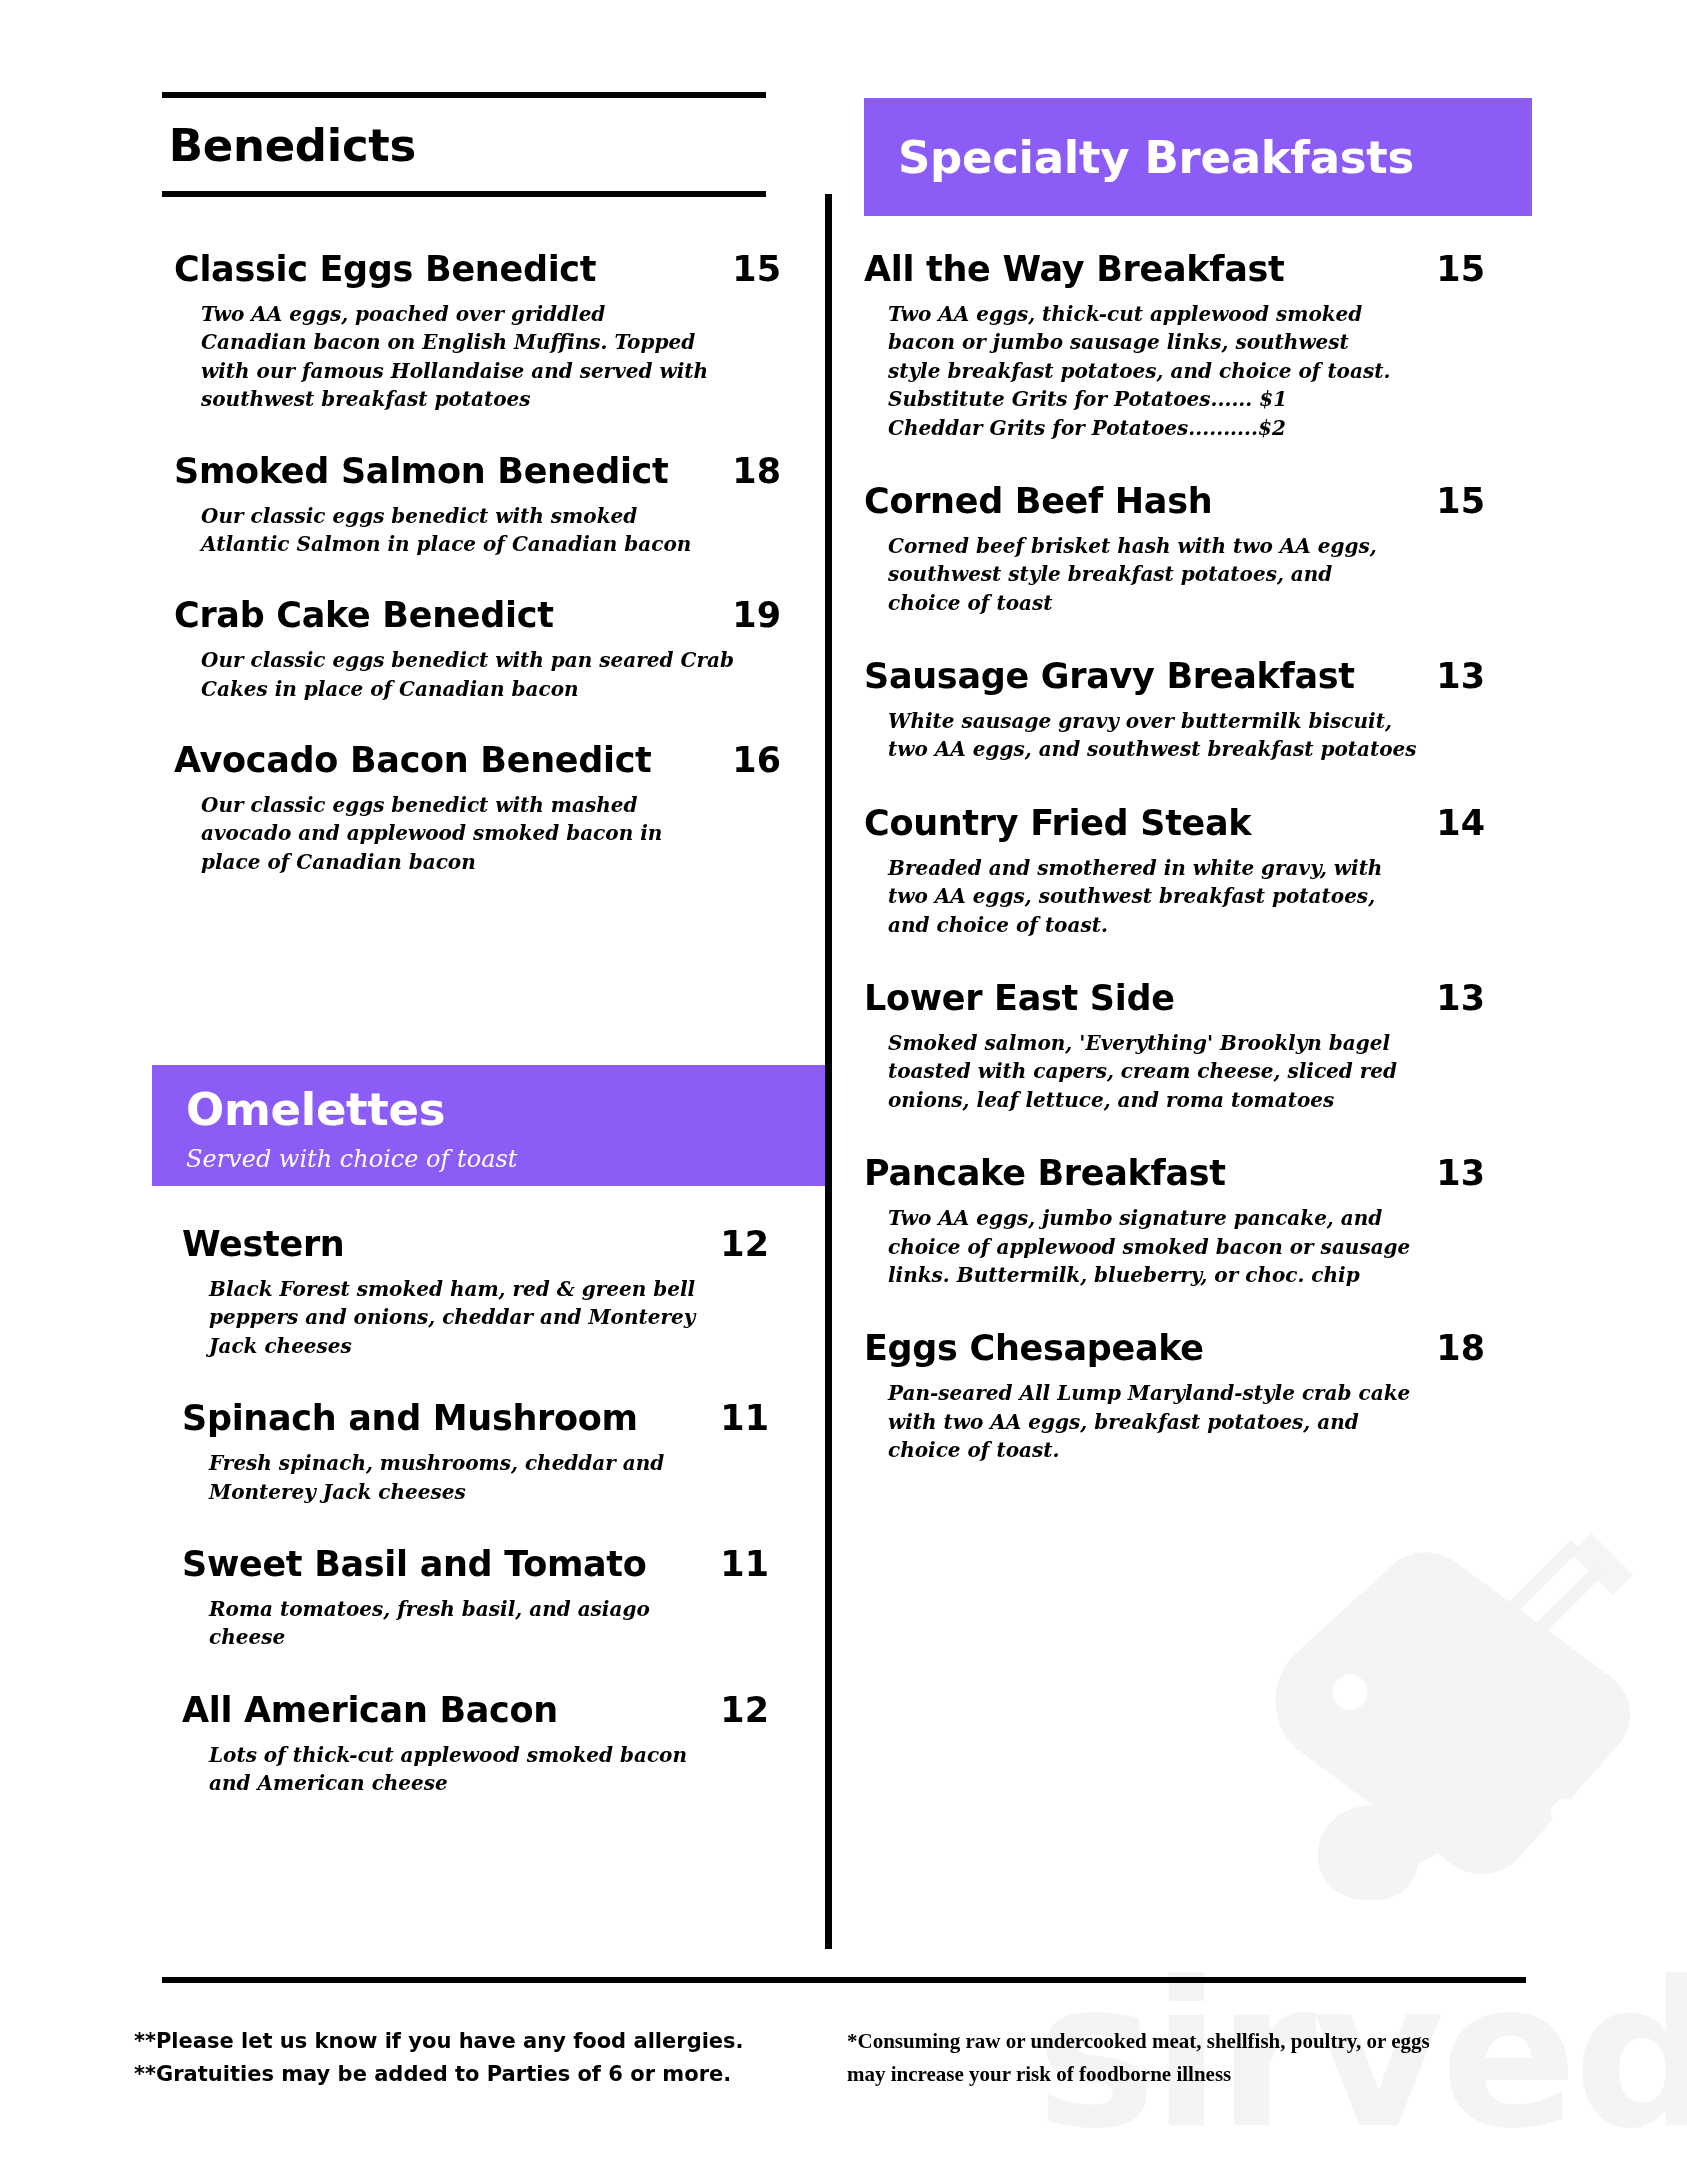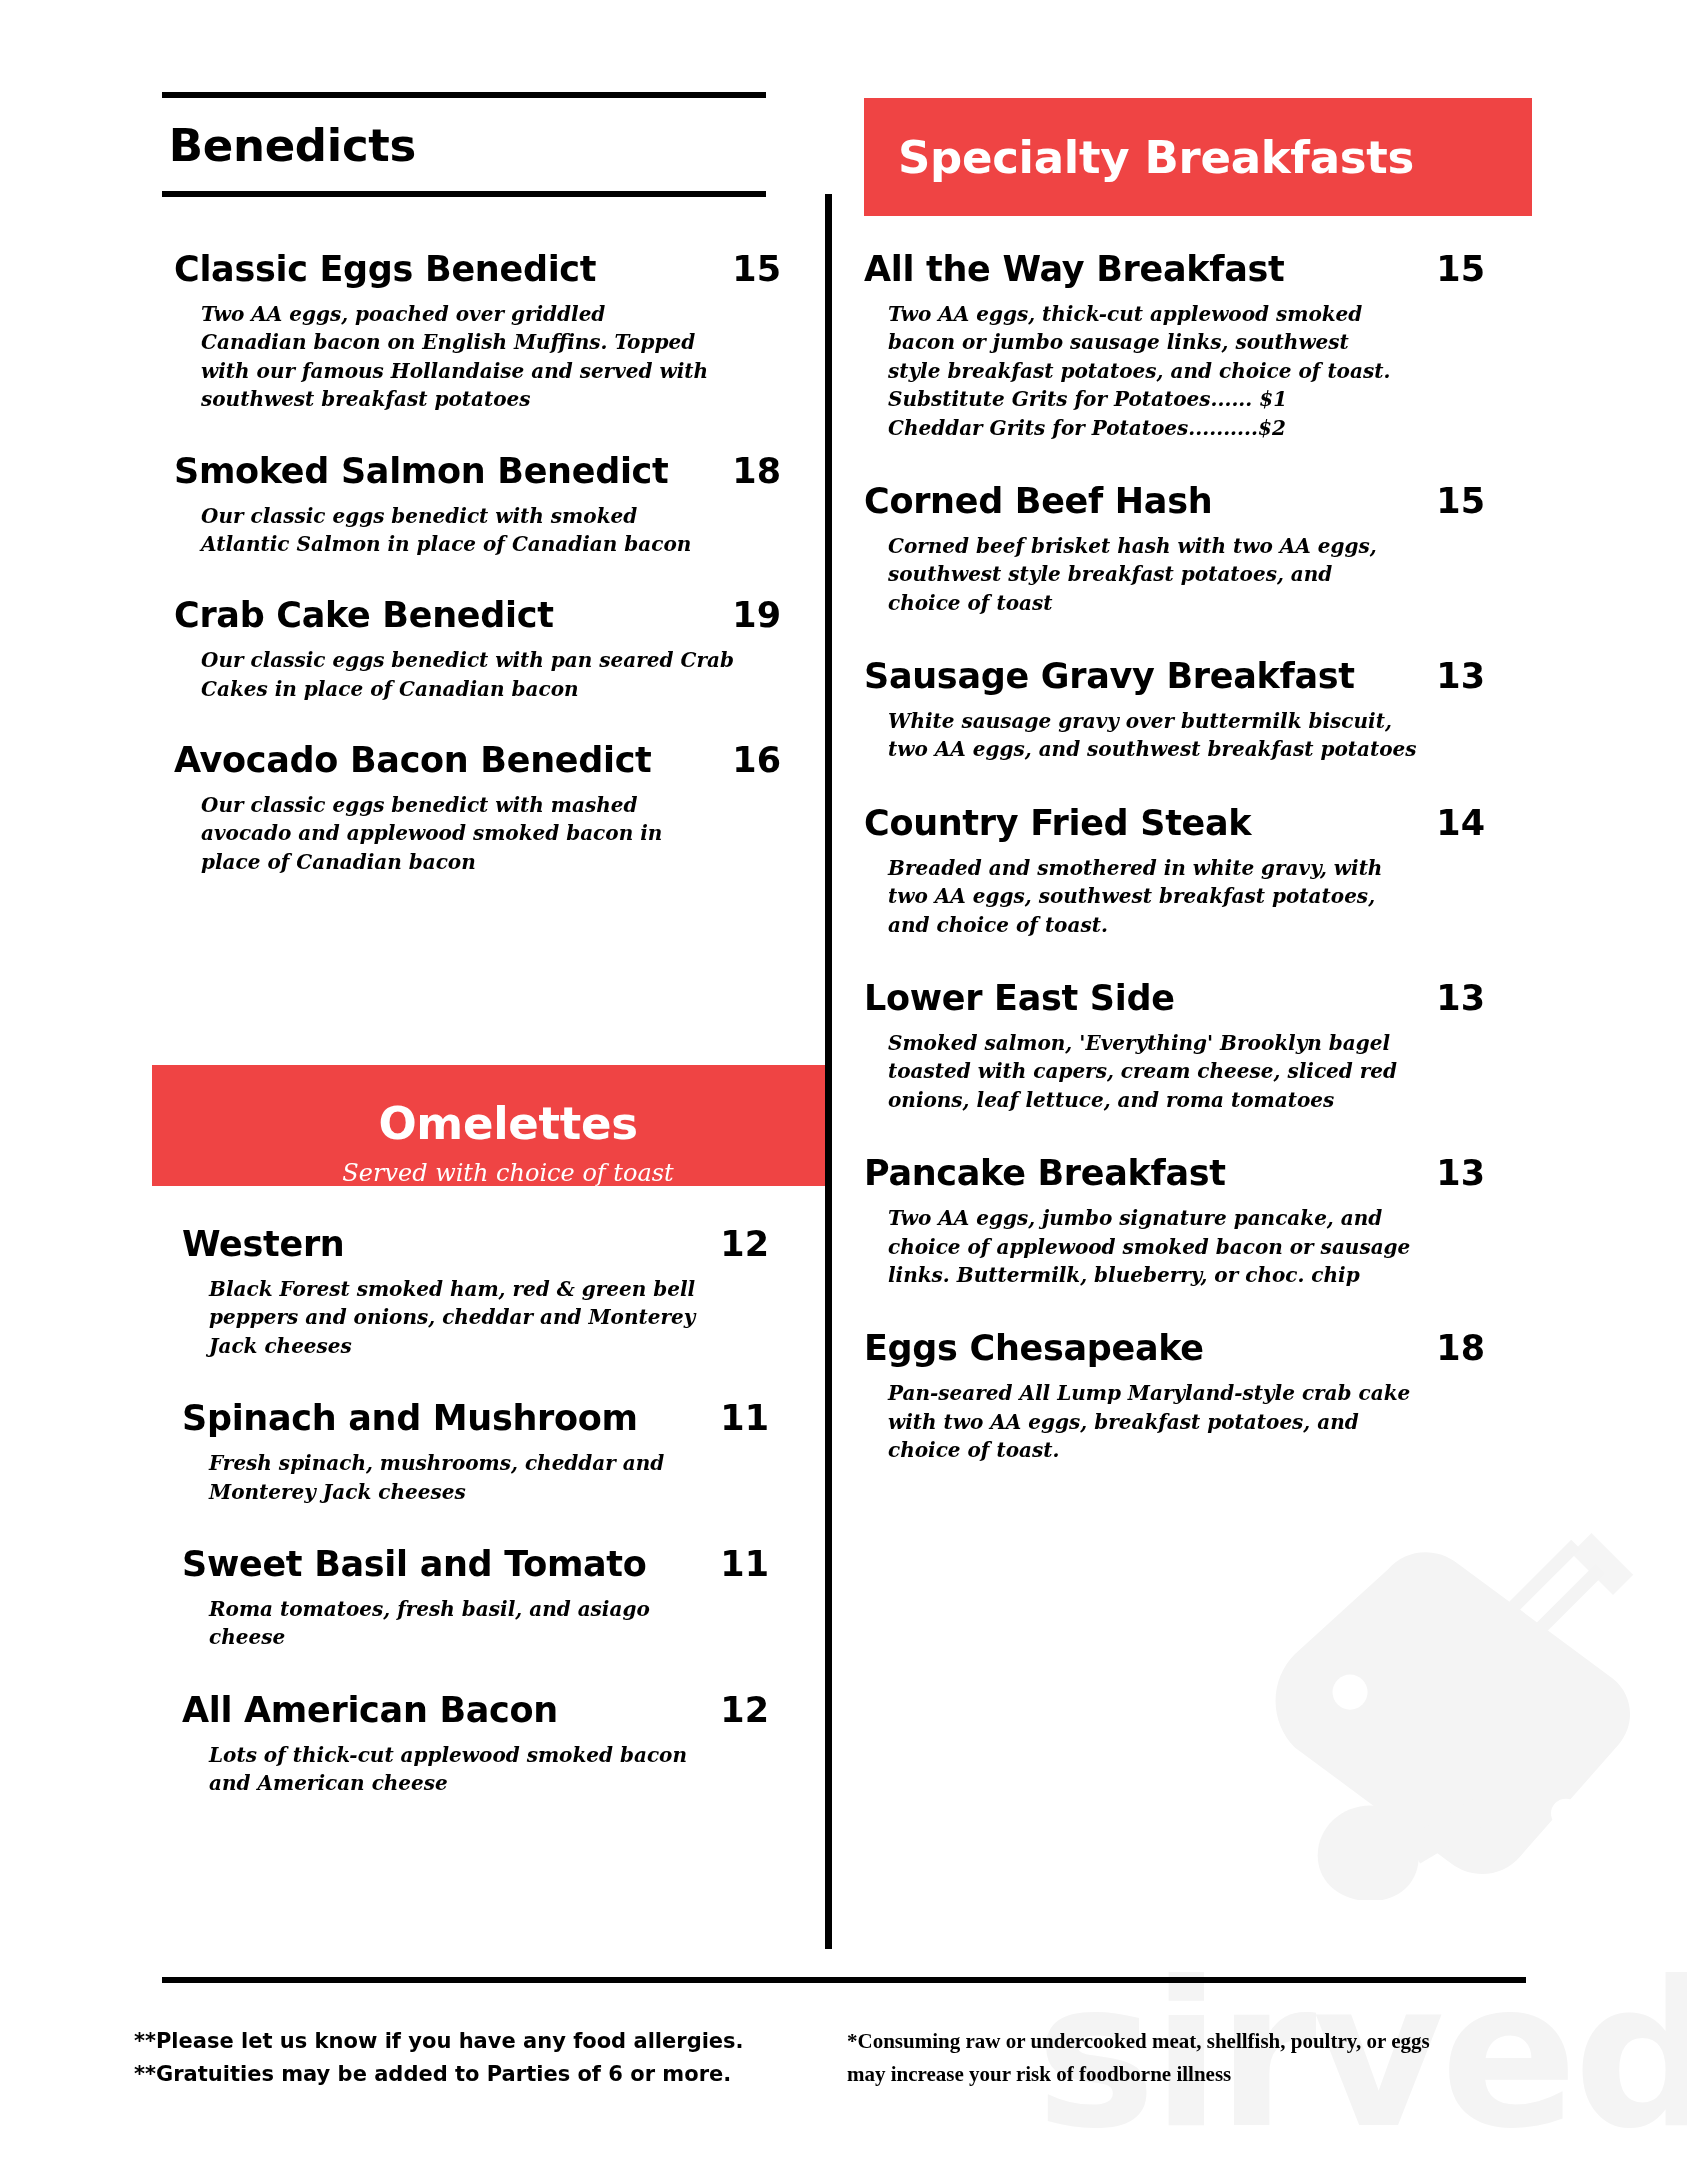--- a/index.html
+++ b/index.html
@@ -105,21 +105,21 @@
     font-family: "DejaVu Sans", sans-serif;
     font-weight: 700;
     font-size: 45px;
     letter-spacing: -0.3px;
     padding: 25px 0 23px 6.7px;
     line-height: 1;
   }
 
   
   .sec-black {
-    background: #ef4444;
+    background: #8b5cf6;
     color: #fff;
   }
   .sec-black-title {
     font-family: "DejaVu Sans", sans-serif;
     font-weight: 700;
     font-size: 45px;
     letter-spacing: -0.3px;
     line-height: 1;
   }
   .sec-black-sub {
@@ -142,22 +142,21 @@
     padding-left: 34px;
   }
 
   .sec-black.omelettes-head {
     position: absolute;
     left: -10px;
     top: 1065px;
     width: 678px;
     height: 121px;
     box-sizing: border-box;
-    padding: 36px 0 0 34px;
-    text-align: center;
+    padding: 22px 0 0 34px;
   }
 
   
   .items { position: absolute; left: 0; width: 607px; }
   .items-left  { top: 250px; margin-left: 12px; }
   .items-right { top: 250px; width: 621px; }
 
   .item { margin-bottom: 0; }
 
   .item-head {

